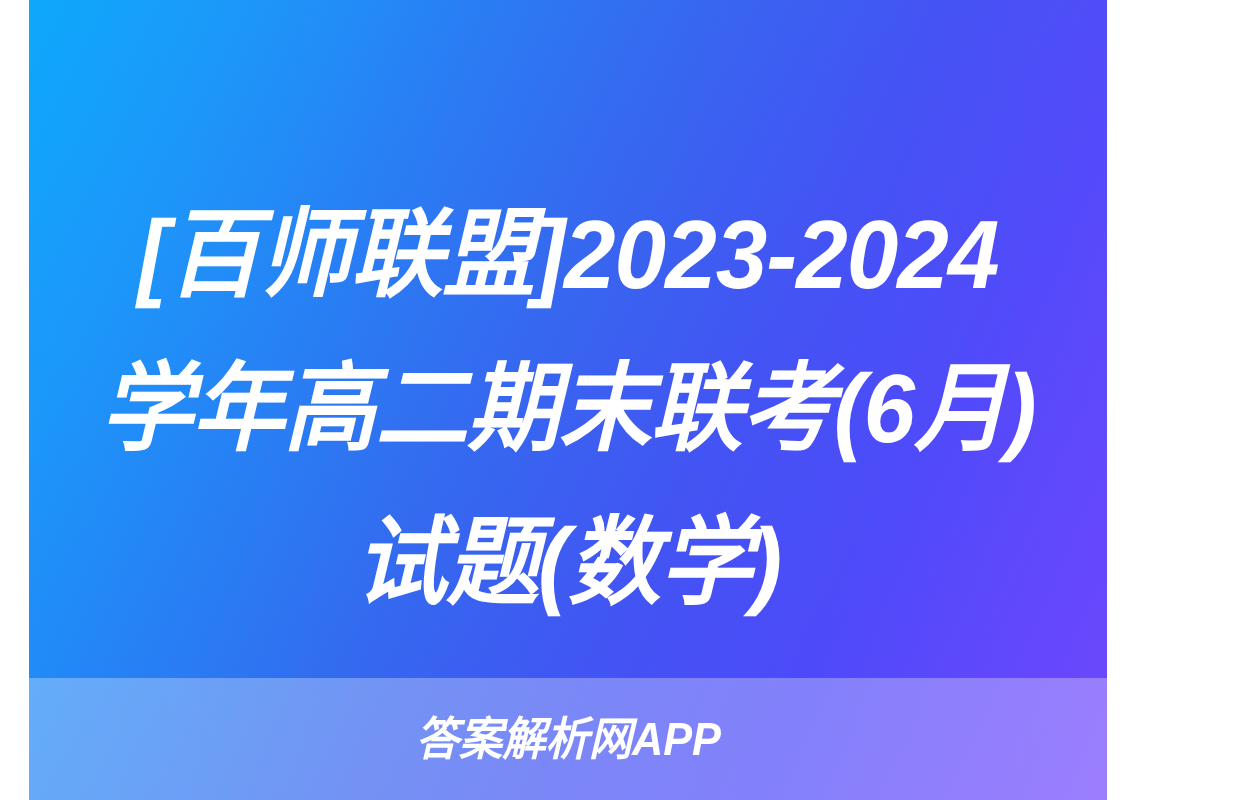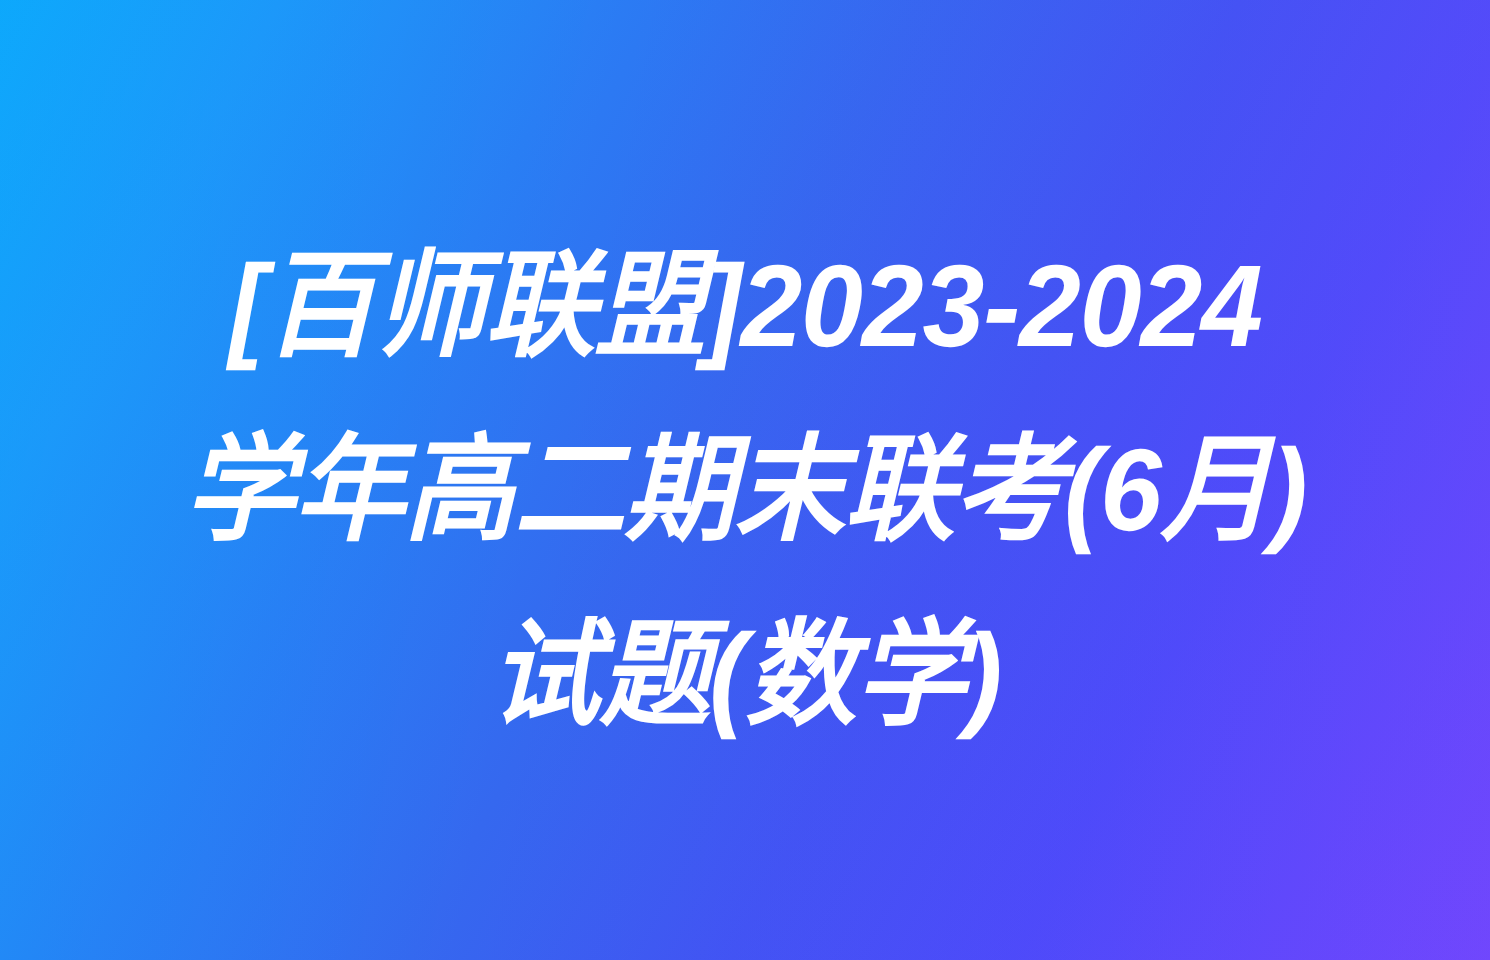--- a/index.html
+++ b/index.html
@@ -4,35 +4,36 @@
 <title>Exam Title Card</title>
 <style>
   html, body {
     margin: 0;
     padding: 0;
     background: #ffffff;
   }
 
   #poster {
     position: relative;
-    width: 1242px;
+    width: 1078px;
     height: 800px;
     overflow: hidden;
     font-family: "Liberation Sans", "DejaVu Sans", sans-serif;
     
     background:
       linear-gradient(118deg,
         #10a8fb 0%,
         #1f96f9 14%,
         #2a7df4 30%,
         #3568ef 46%,
         #4055f3 62%,
         #4a4cf9 76%,
         #5a49fb 88%,
         #6a47fc 100%);
+    margin-left: 29px;
   }
 
   
   #poster::before {
     content: "";
     position: absolute;
     inset: 0;
     background: linear-gradient(100deg,
       rgba(0, 170, 255, 0.18) 0%,
       rgba(0, 120, 255, 0.00) 38%,
@@ -95,14 +96,17 @@
 <body>
 
 <div id="poster">
 
   <div class="title-block">
     <span class="title-line">[百师联盟]2023-2024</span>
     <span class="title-line">学年高二期末联考(6月)</span>
     <span class="title-line">试题(数学)</span>
   </div>
 
+  <div class="bottom-band">
+    <span class="watermark">答案解析网APP</span>
+  </div>
 
 </div>
 
 </body></html>

